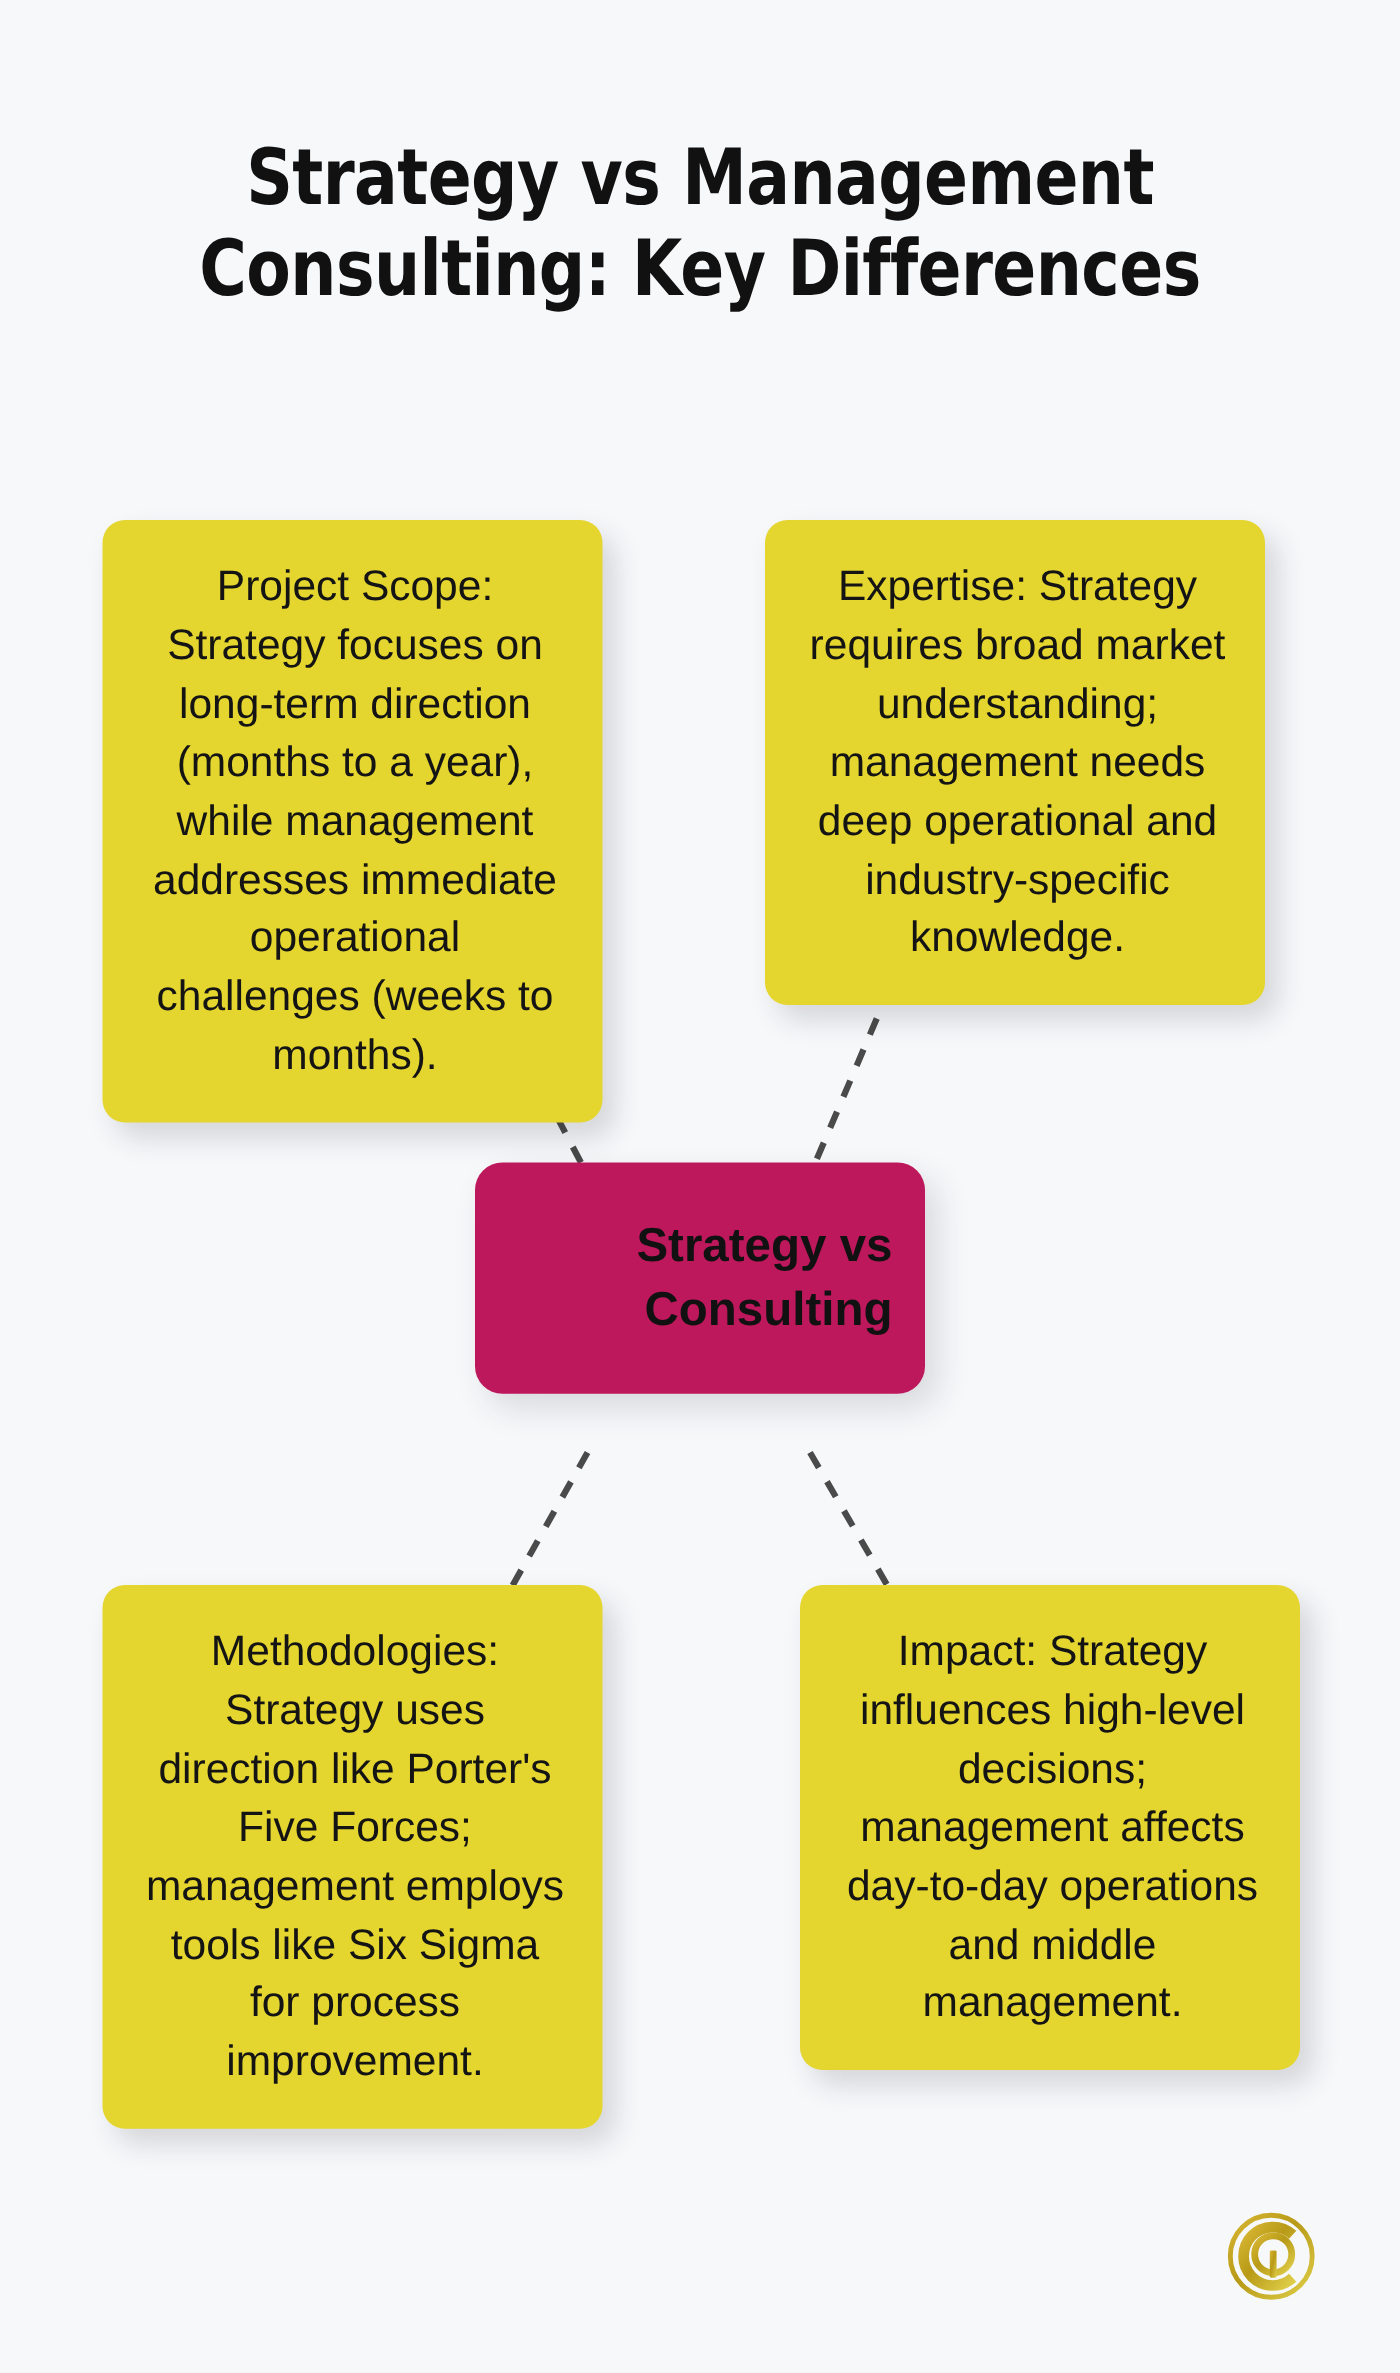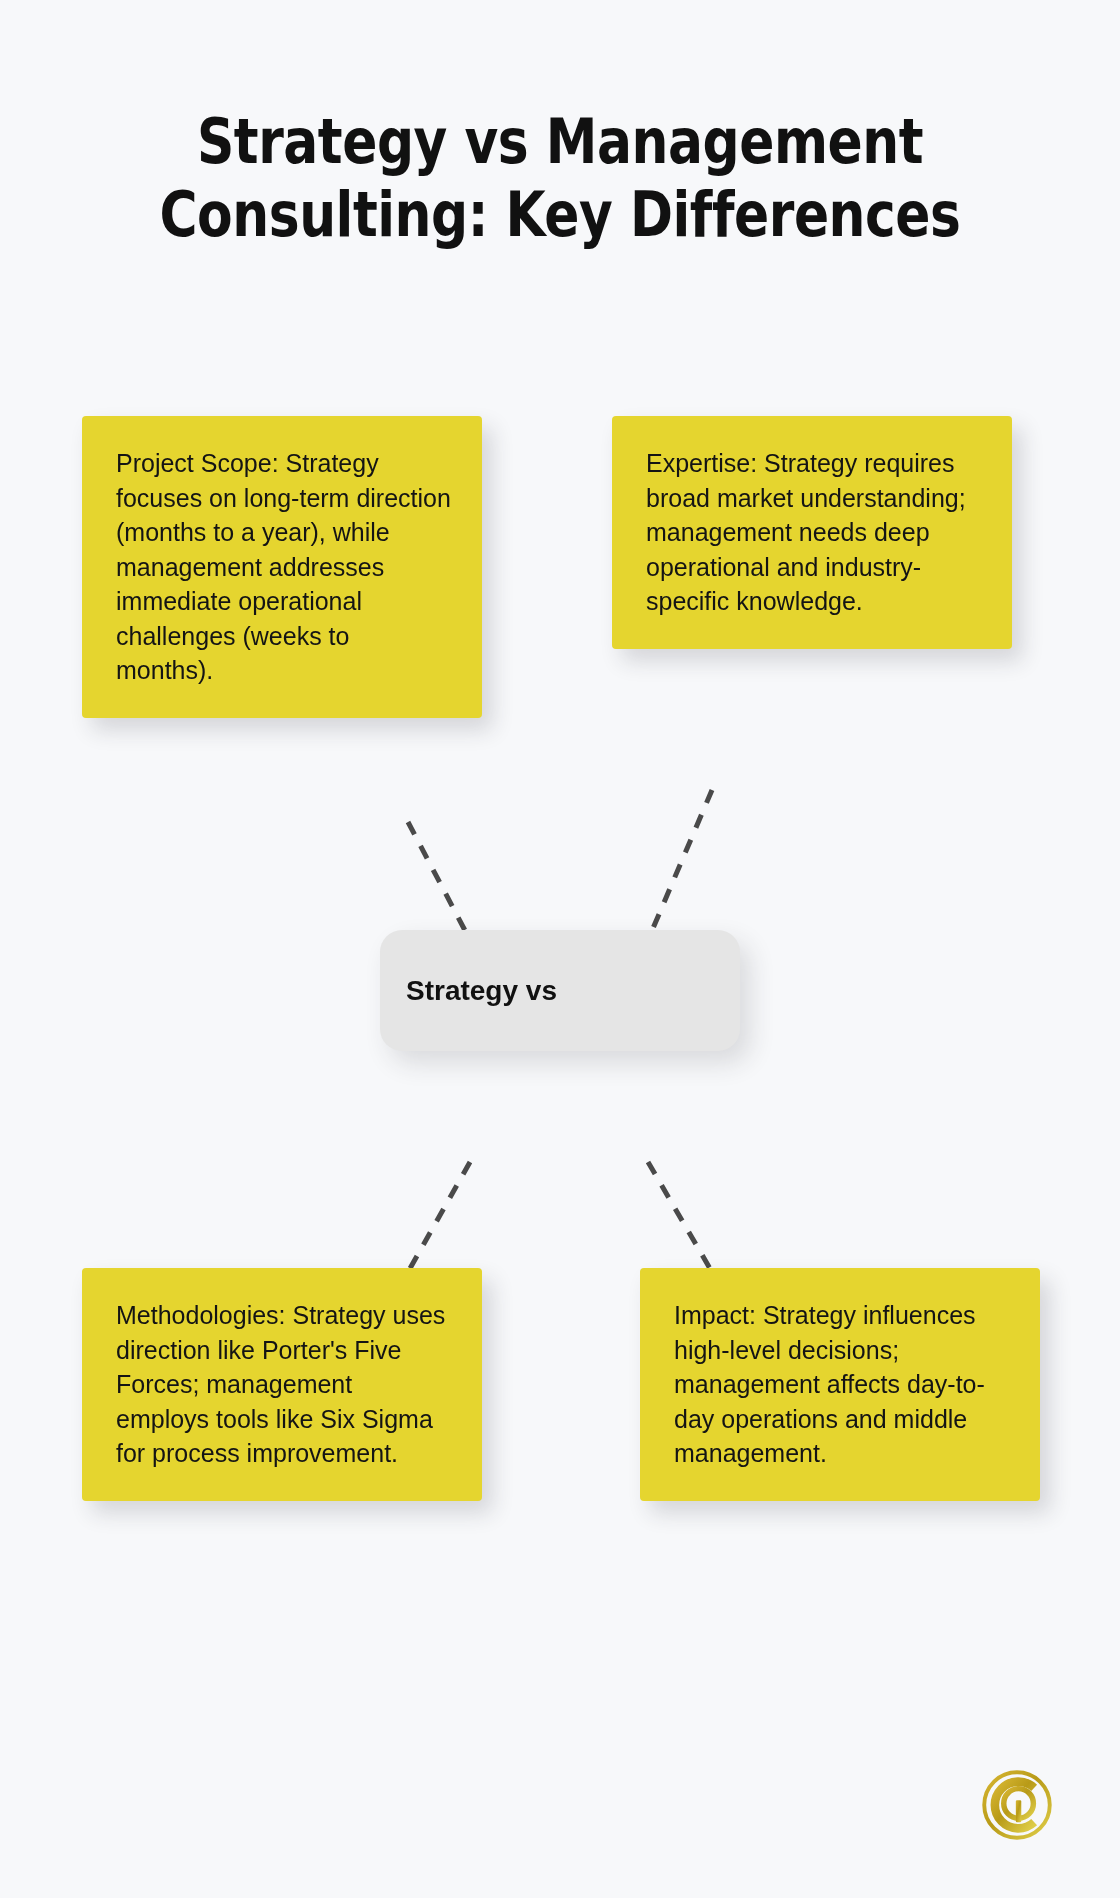--- a/index.html
+++ b/index.html
@@ -49,52 +49,53 @@
     top: 0;
     width: 1120px;
     height: 1898px;
     pointer-events: none;
   }
 
   
   .card {
     position: absolute;
     box-sizing: border-box;
-    border-radius: 4px;
+    border-radius: 18px;
     background: #e5d52f;
     padding: 30px 30px 30px 34px;
     color: #141414;
-    font-size: 25px;
+    font-size: 34px;
     line-height: 1.38;
     font-family: "Liberation Sans", sans-serif;
     font-weight: 400;
     box-shadow: 10px 12px 22px rgba(40, 40, 50, 0.16);
+    text-align: center;
   }
   .card p {
     margin: 0;
   }
 
   .card-tl { left: 82px;  top: 416px;  width: 400px; }
   .card-tr { left: 612px; top: 416px;  width: 400px; }
   .card-bl { left: 82px;  top: 1268px; width: 400px; }
   .card-br { left: 640px; top: 1268px; width: 400px; }
 
   
   .center-node {
     position: absolute;
     left: 380px;
     top: 930px;
     width: 360px;
     box-sizing: border-box;
-    background: #e5e5e5;
+    background: #be185d;
     border-radius: 22px;
     padding: 42px 26px;
-    text-align: left;
+    text-align: right;
     font-weight: 700;
-    font-size: 28px;
+    font-size: 38px;
     line-height: 1.33;
     color: #111111;
     box-shadow: 10px 12px 26px rgba(40, 40, 50, 0.14);
   }
   .center-node .cline { display: block; }
 
   
   .logo {
     position: absolute;
     left: 978px;
@@ -123,20 +124,21 @@
   <div class="card card-tl">
     <p>Project Scope: Strategy focuses on long-term direction (months to a year), while management addresses immediate operational challenges (weeks to months).</p>
   </div>
 
   <div class="card card-tr">
     <p>Expertise: Strategy requires broad market understanding; management needs deep operational and industry-specific knowledge.</p>
   </div>
 
   <div class="center-node">
     <span class="cline">Strategy vs</span>
+    <span class="cline">Consulting</span>
   </div>
 
   <div class="card card-bl">
     <p>Methodologies: Strategy uses direction like Porter's Five Forces; management employs tools like Six Sigma for process improvement.</p>
   </div>
 
   <div class="card card-br">
     <p>Impact: Strategy influences high-level decisions; management affects day-to-day operations and middle management.</p>
   </div>
 

